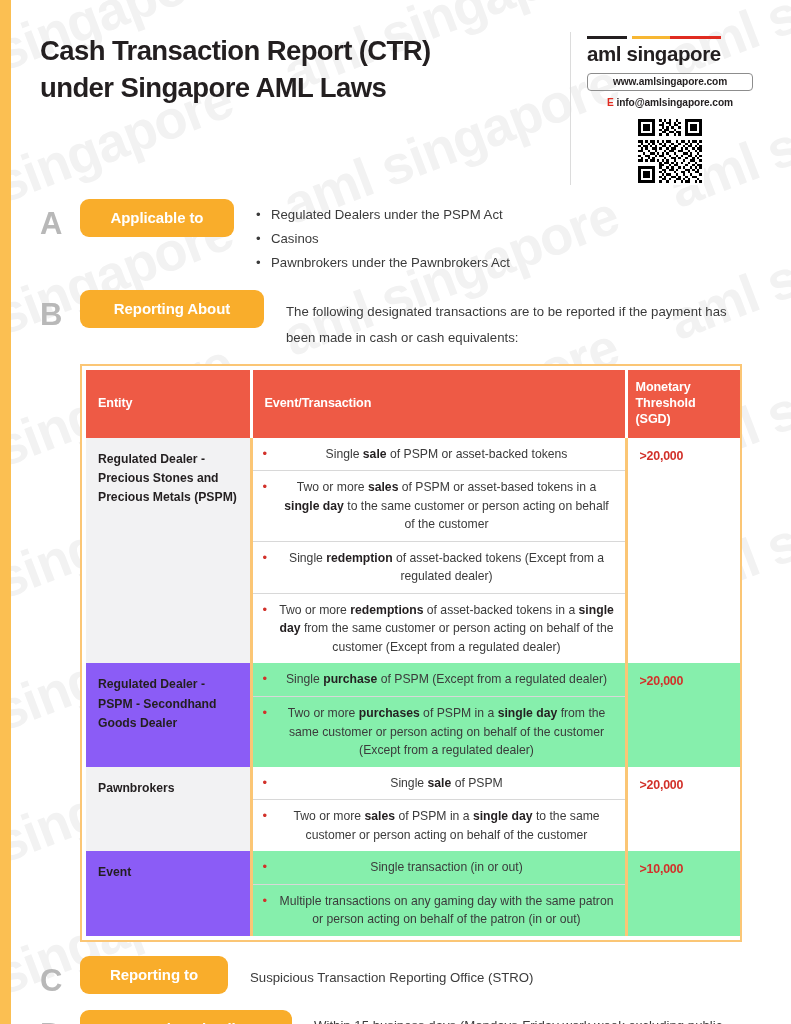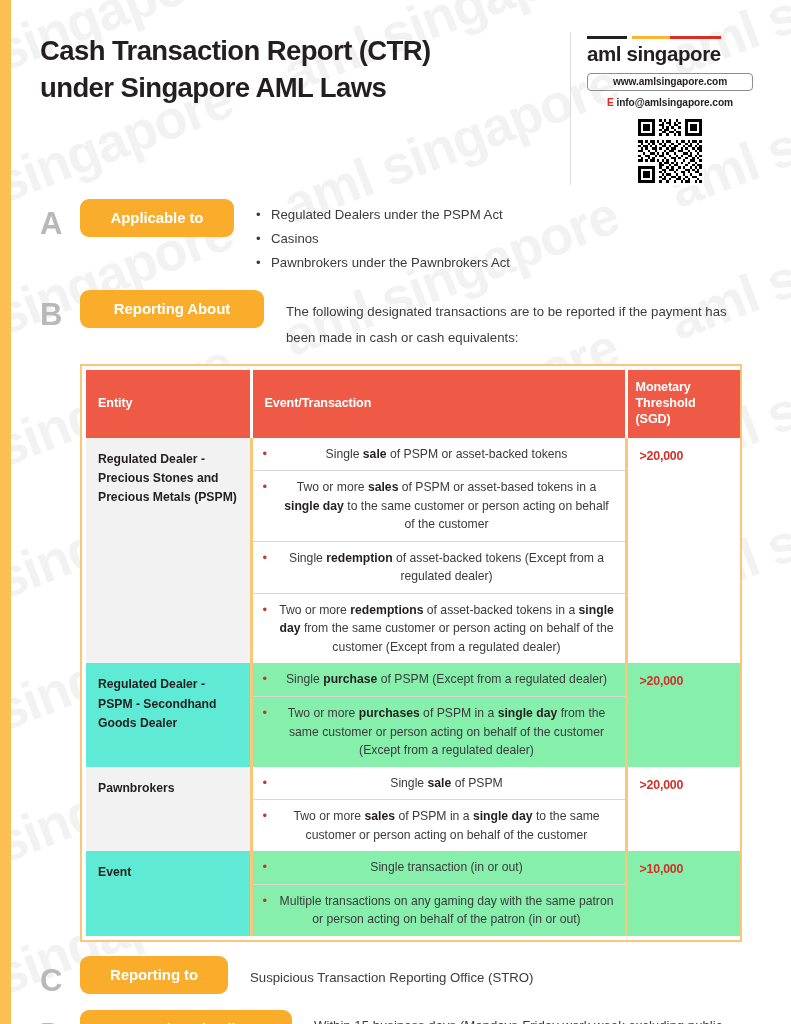--- a/index.html
+++ b/index.html
@@ -218,21 +218,21 @@
   }
   table.ctr thead th:last-child { border-right: none; padding-left: 8px; }
 
   table.ctr tbody td {
     vertical-align: top;
     padding: 0;
     border-right: 3px solid #fbc675;
   }
   table.ctr tbody td:last-child { border-right: none; }
   table.ctr tbody tr.alt td { background: #86efac; }
-  table.ctr tbody tr.alt td.entity { background: #5eead4; }
+  table.ctr tbody tr.alt td.entity { background: #8b5cf6; }
   table.ctr tbody td.entity { background: #f2f2f3; }
 
   .cell-entity {
     padding: 12px 12px 14px 12px;
     font-size: 12.2px;
     font-weight: 800;
     color: #231f20;
     line-height: 1.58;
   }
   .cell-list { padding: 0; }

